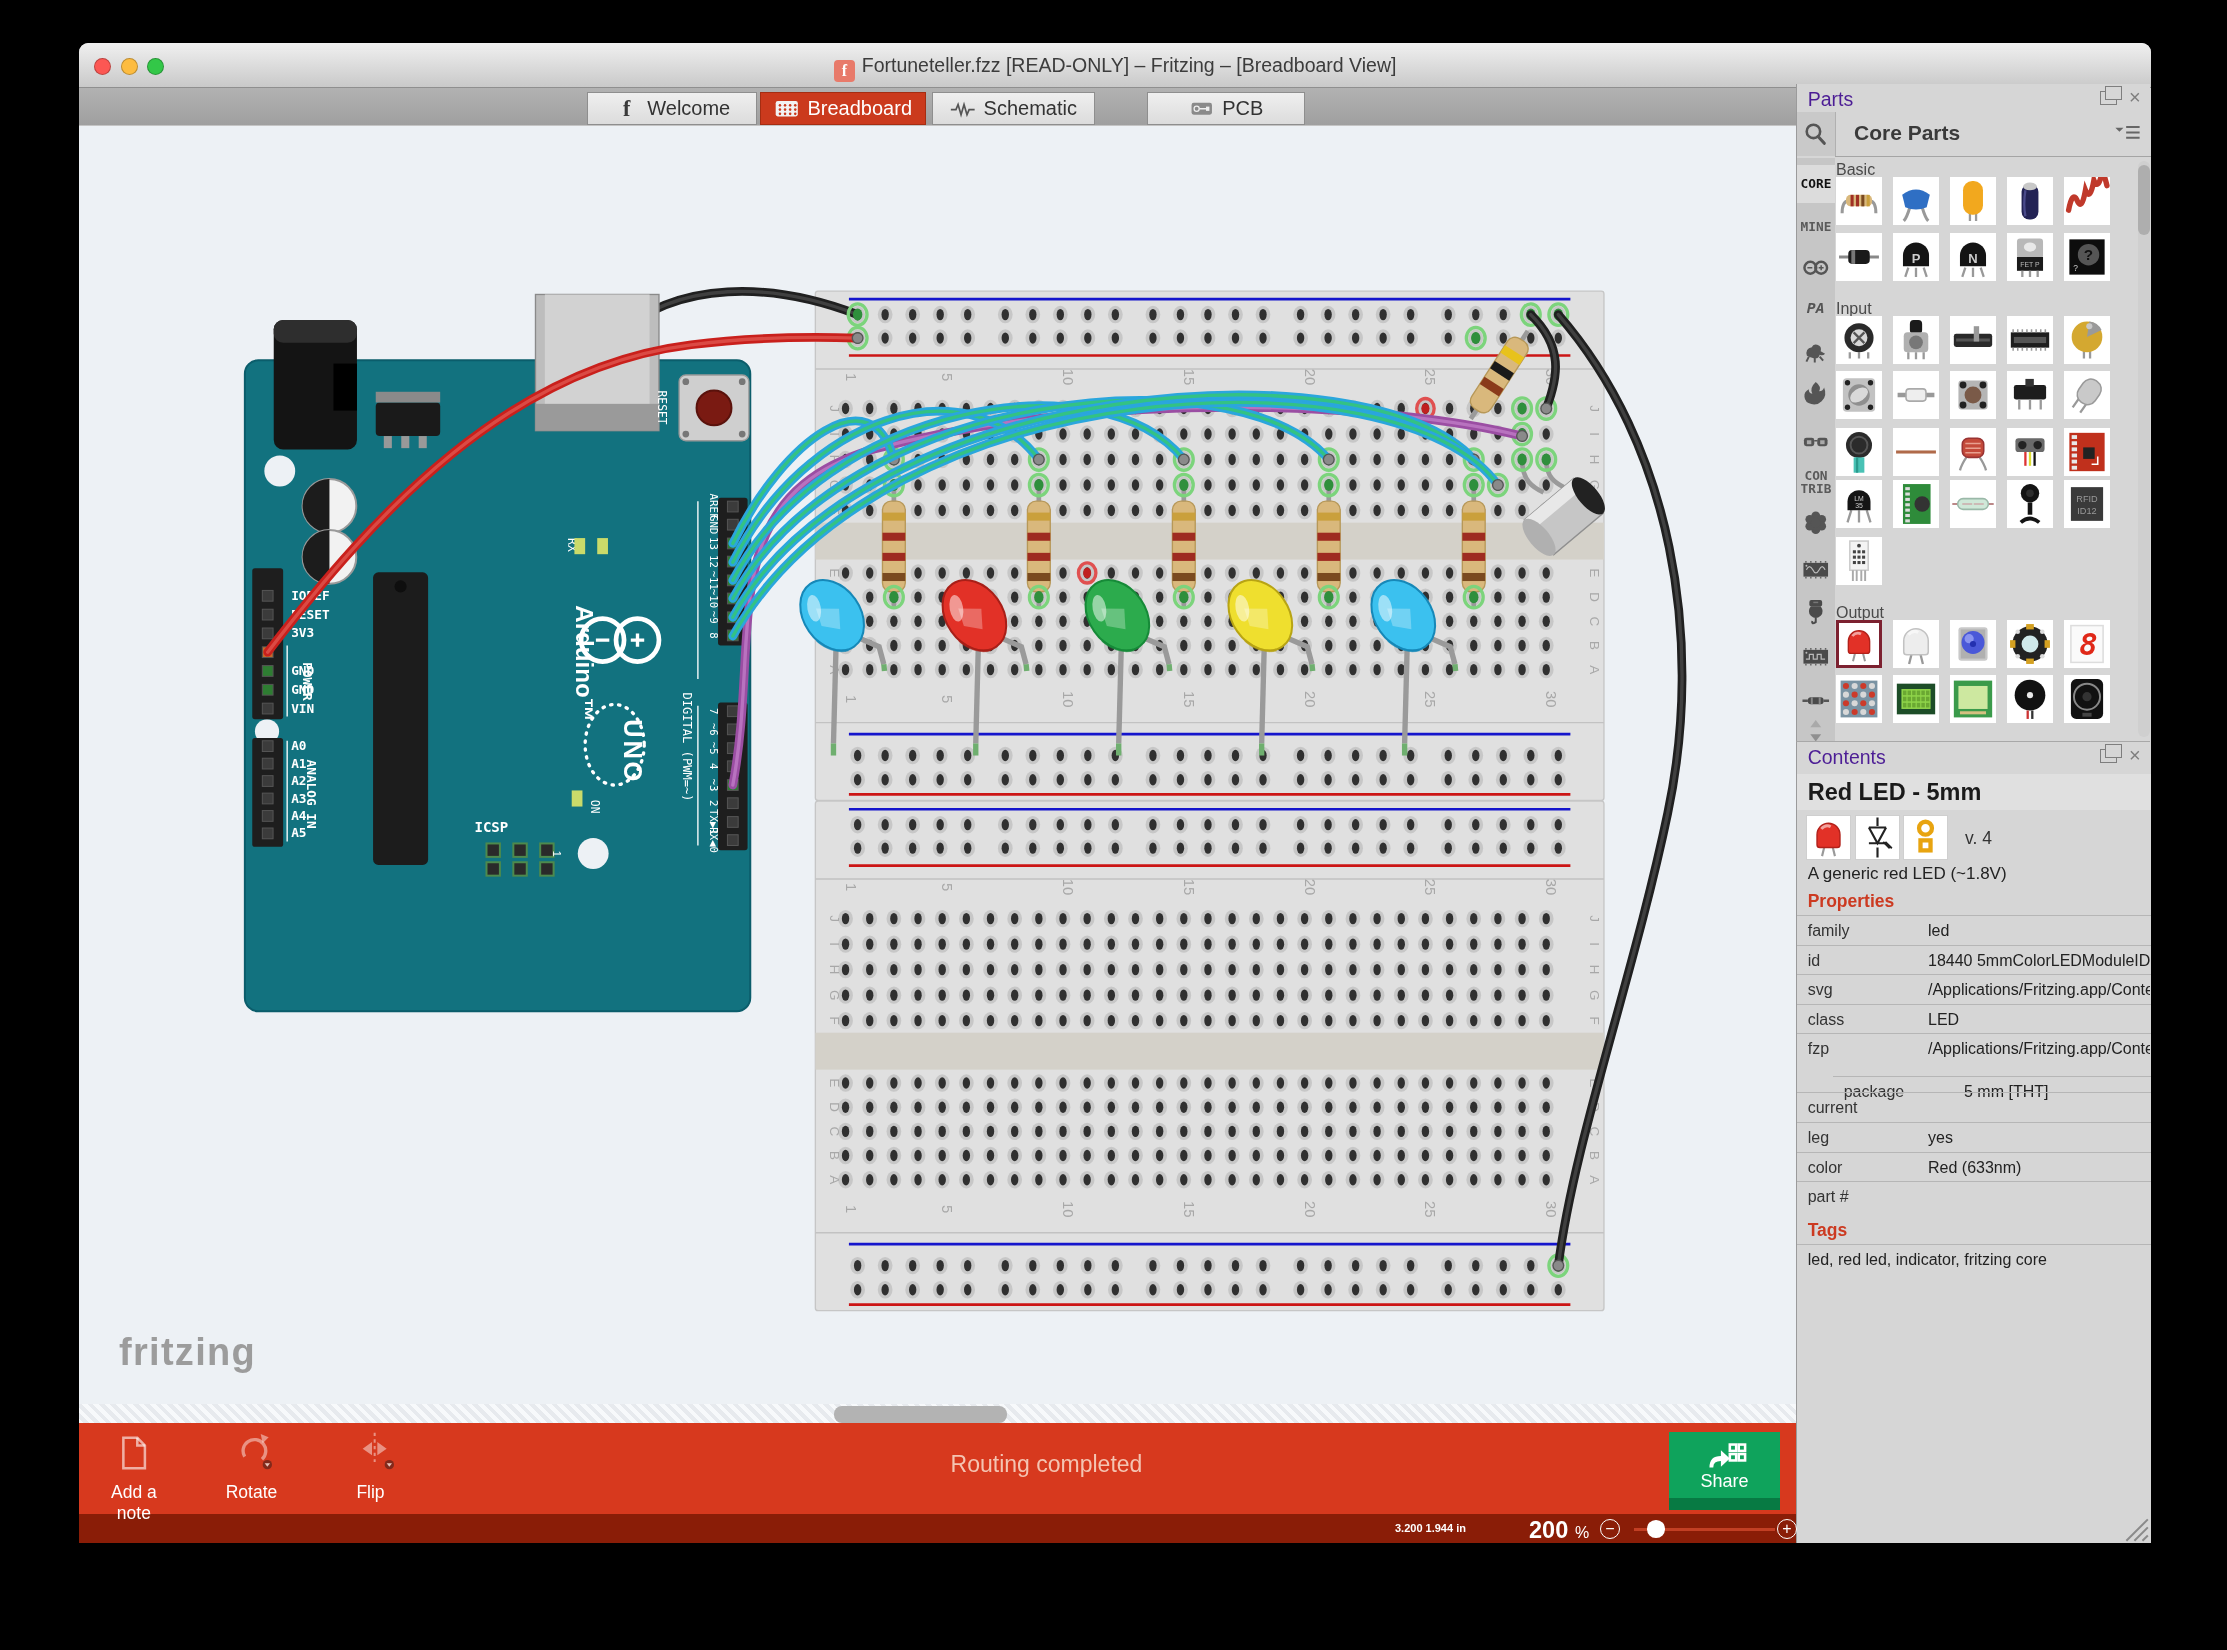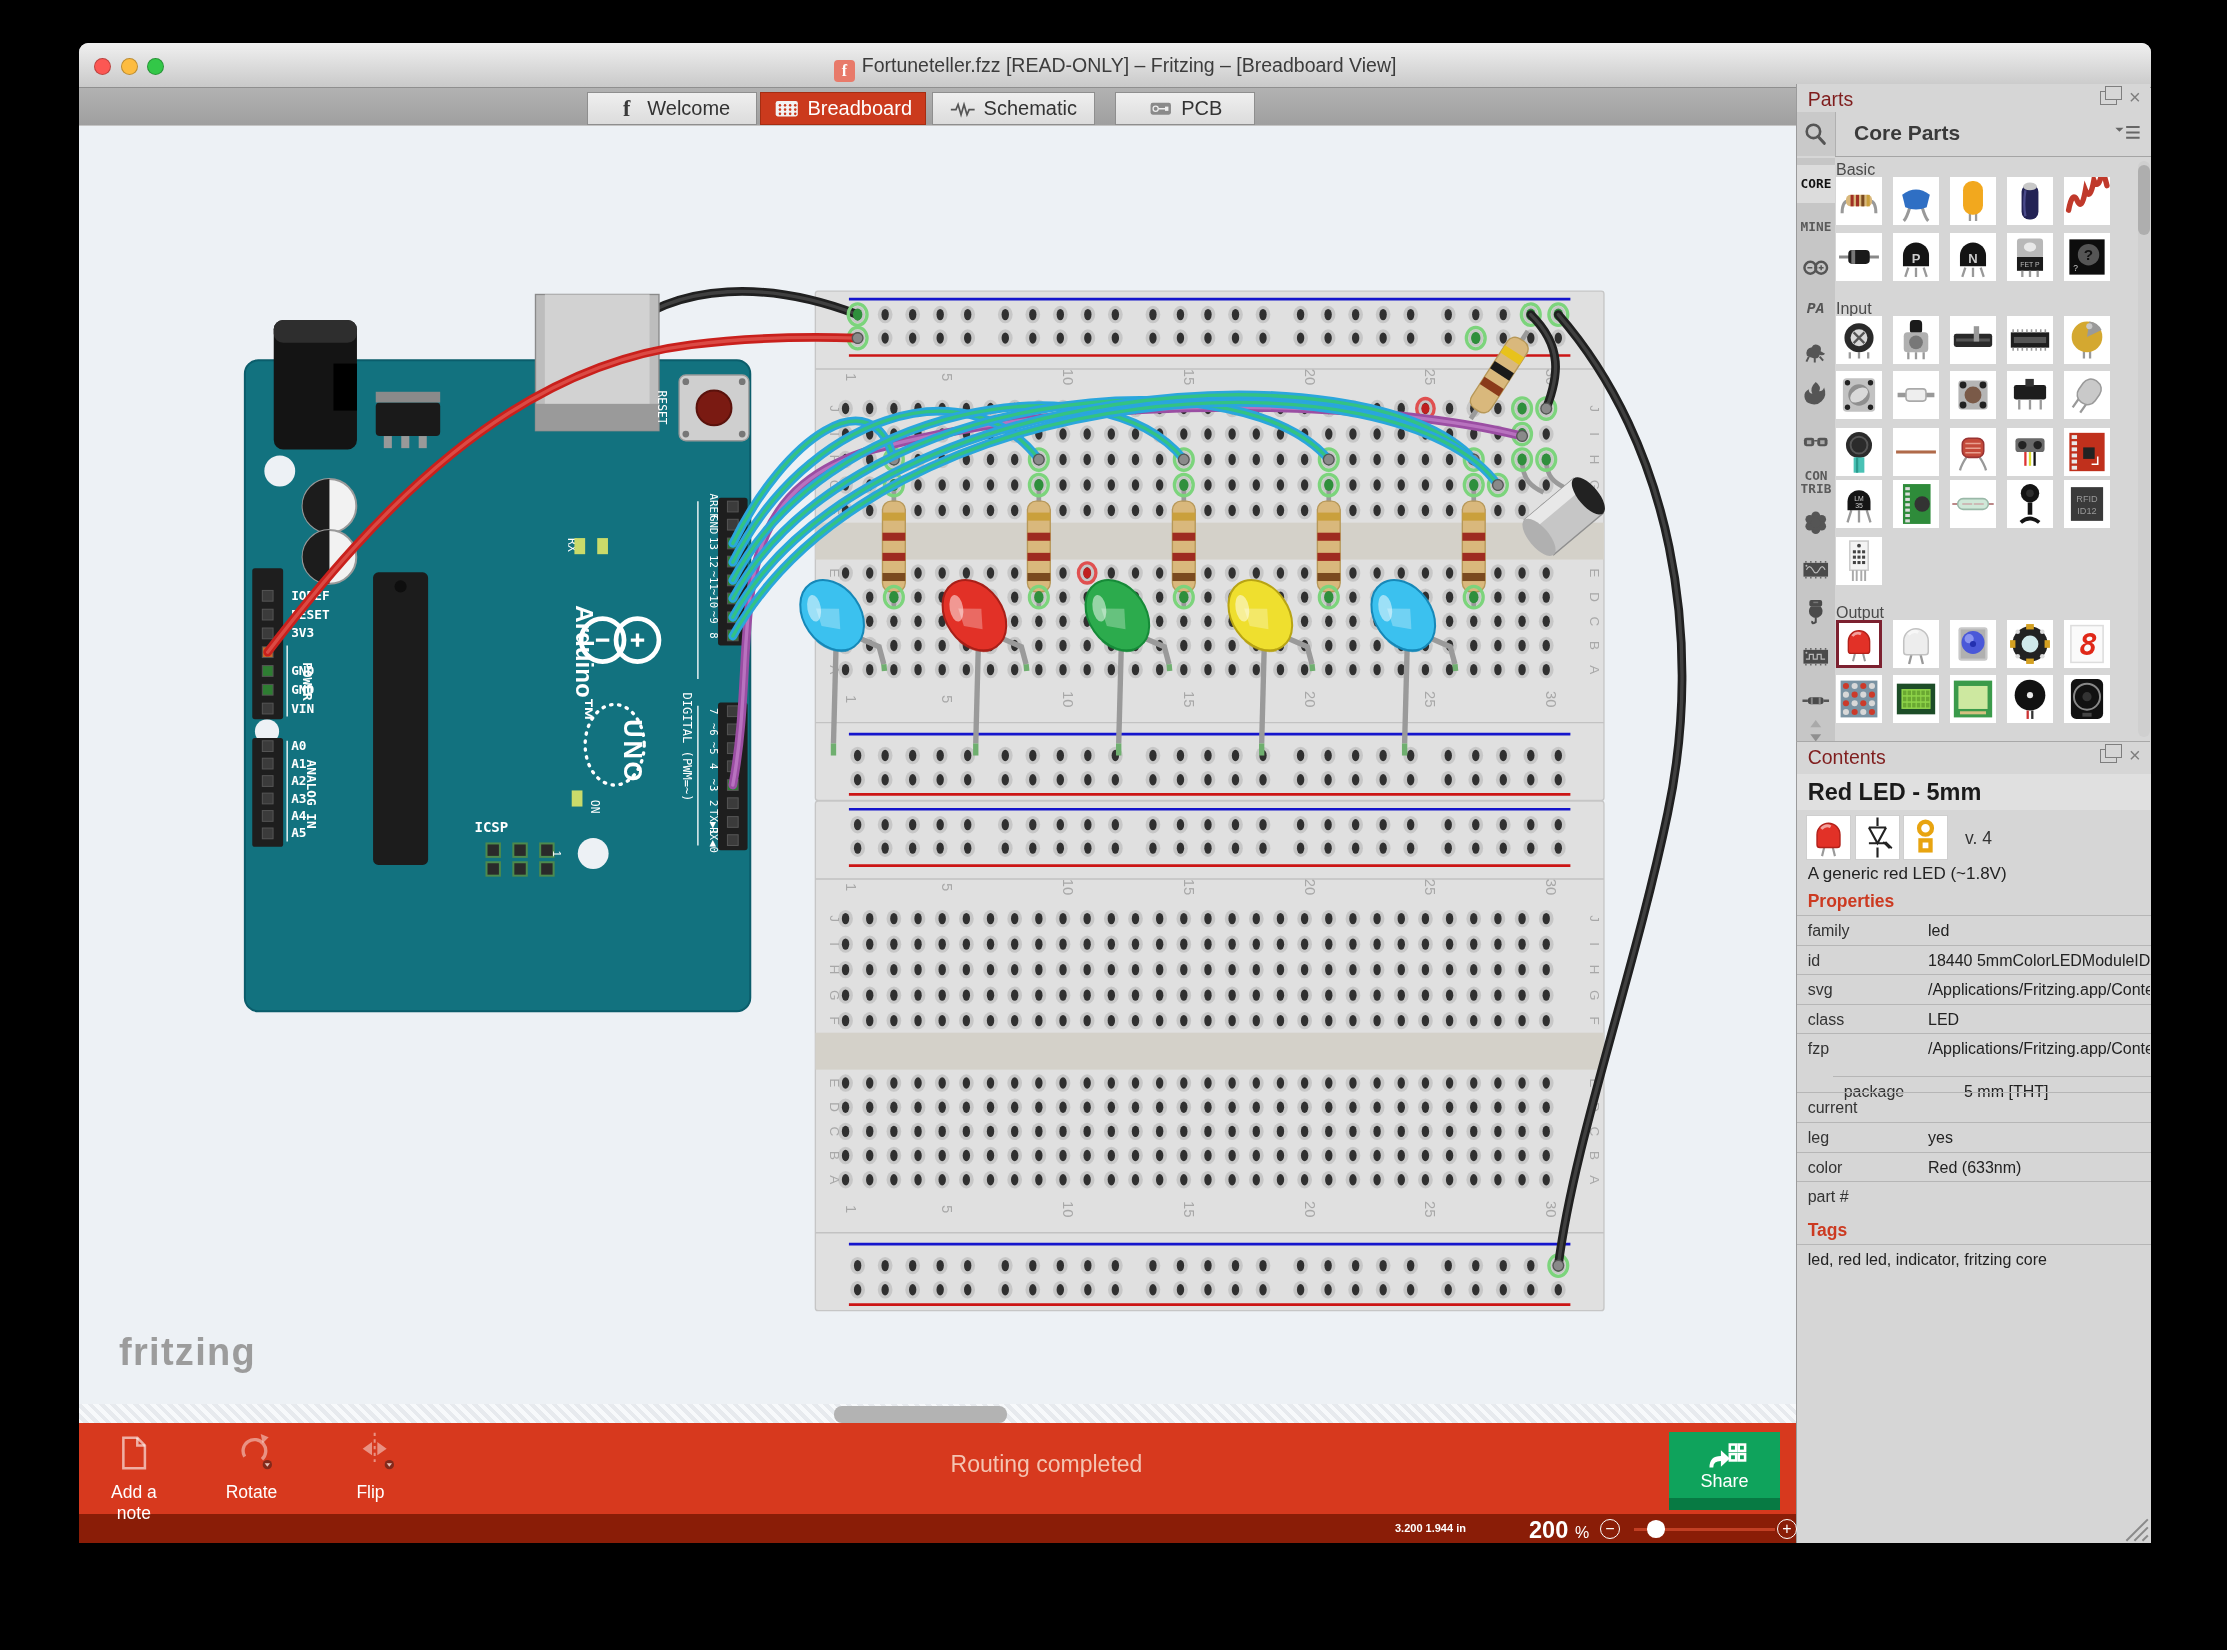--- a/index.html
+++ b/index.html
@@ -26,21 +26,21 @@
   
   #canvas{left:0;top:82px;width:1717px;height:1298px;background:#edf1f5;overflow:hidden;border-top:0.7px solid #c4c4c4;}
   #watermark{left:40px;top:1205px;font-size:38px;color:#9c9c9c;letter-spacing:1.3px;font-weight:bold;}
   #hscroll-track{left:0;top:1278px;width:1717px;height:20px;
      background:repeating-linear-gradient(45deg,#f7f9fb 0 4px,#e7eaee 4px 8px);}
   #hscroll-thumb{left:755px;top:1280px;width:173px;height:17px;background:#b3b3b3;border-radius:8px;}
   
   .panel{background:#d6d6d6;border-left:0.7px solid #9b9b9b;box-sizing:border-box;}
   #parts-panel{left:1717px;top:41px;width:354px;height:657px;}
   #inspector-panel{left:1717px;top:698px;width:354px;height:803px;border-top:0.7px solid #a8a8a8;}
-  .panel-title{font-size:19.5px;color:#7f1d1d;}
+  .panel-title{font-size:19.5px;color:#4c1d95;}
   .panel-icons{display:flex;gap:12px;}
   .float-icon{width:14.8px;height:12px;border:1.3px solid #7e7e7e;position:relative;}
   .float-icon:before{content:"";position:absolute;left:4px;top:-5.4px;width:14.8px;height:12px;border:1.3px solid #7e7e7e;background:#d6d6d6;}
   .close-icon{font-size:20px;color:#7e7e7e;line-height:13.4px;}
   #core-header{left:38px;top:28px;width:317px;height:44px;border-bottom:1.3px solid #a5a5a5;}
   #core-title{left:19px;top:9.4px;font-size:21px;font-weight:bold;color:#3a3a3a;}
   #search-tab{left:0;top:28px;width:38px;height:44px;background:#c9c9c9;border-right:0.7px solid #b0b0b0;}
   #bin-strip{left:0;top:74px;width:38px;height:583px;background:#c6c6c6;}
   .bin-item{left:0;width:38px;height:38px;display:flex;align-items:center;justify-content:center;
             color:#5a5a5a;font-size:12.8px;font-weight:bold;font-family:"DejaVu Sans Mono",monospace;text-align:center;line-height:13.4px;}
@@ -116,21 +116,21 @@
           </g>
         </svg>
       <span>Breadboard</span>
     </div>
     <div class="tab abs" style="left:853px;width:163px;">
       <svg viewBox="0 0 60 60">
           <path d="M2 32 h12 l5 -12 7 24 7 -24 7 24 5 -12 h13" stroke="#555" stroke-width="4" fill="none"></path>
         </svg>
       <span>Schematic</span>
     </div>
-    <div class="tab abs" style="left:1036px;width:140px;">
+    <div class="tab abs" style="left:1068px;width:158px;">
       <svg viewBox="0 0 60 60">
           <rect x="6" y="16" width="48" height="28" rx="5" fill="#8a8a8a"></rect>
           <circle cx="18" cy="30" r="6" fill="none" stroke="#eee" stroke-width="3"></circle>
           <path d="M24 30 h16" stroke="#eee" stroke-width="3"></path>
           <rect x="40" y="25" width="8" height="10" fill="#eee"></rect>
         </svg>
       <span>PCB</span>
     </div>
   </div>
 

